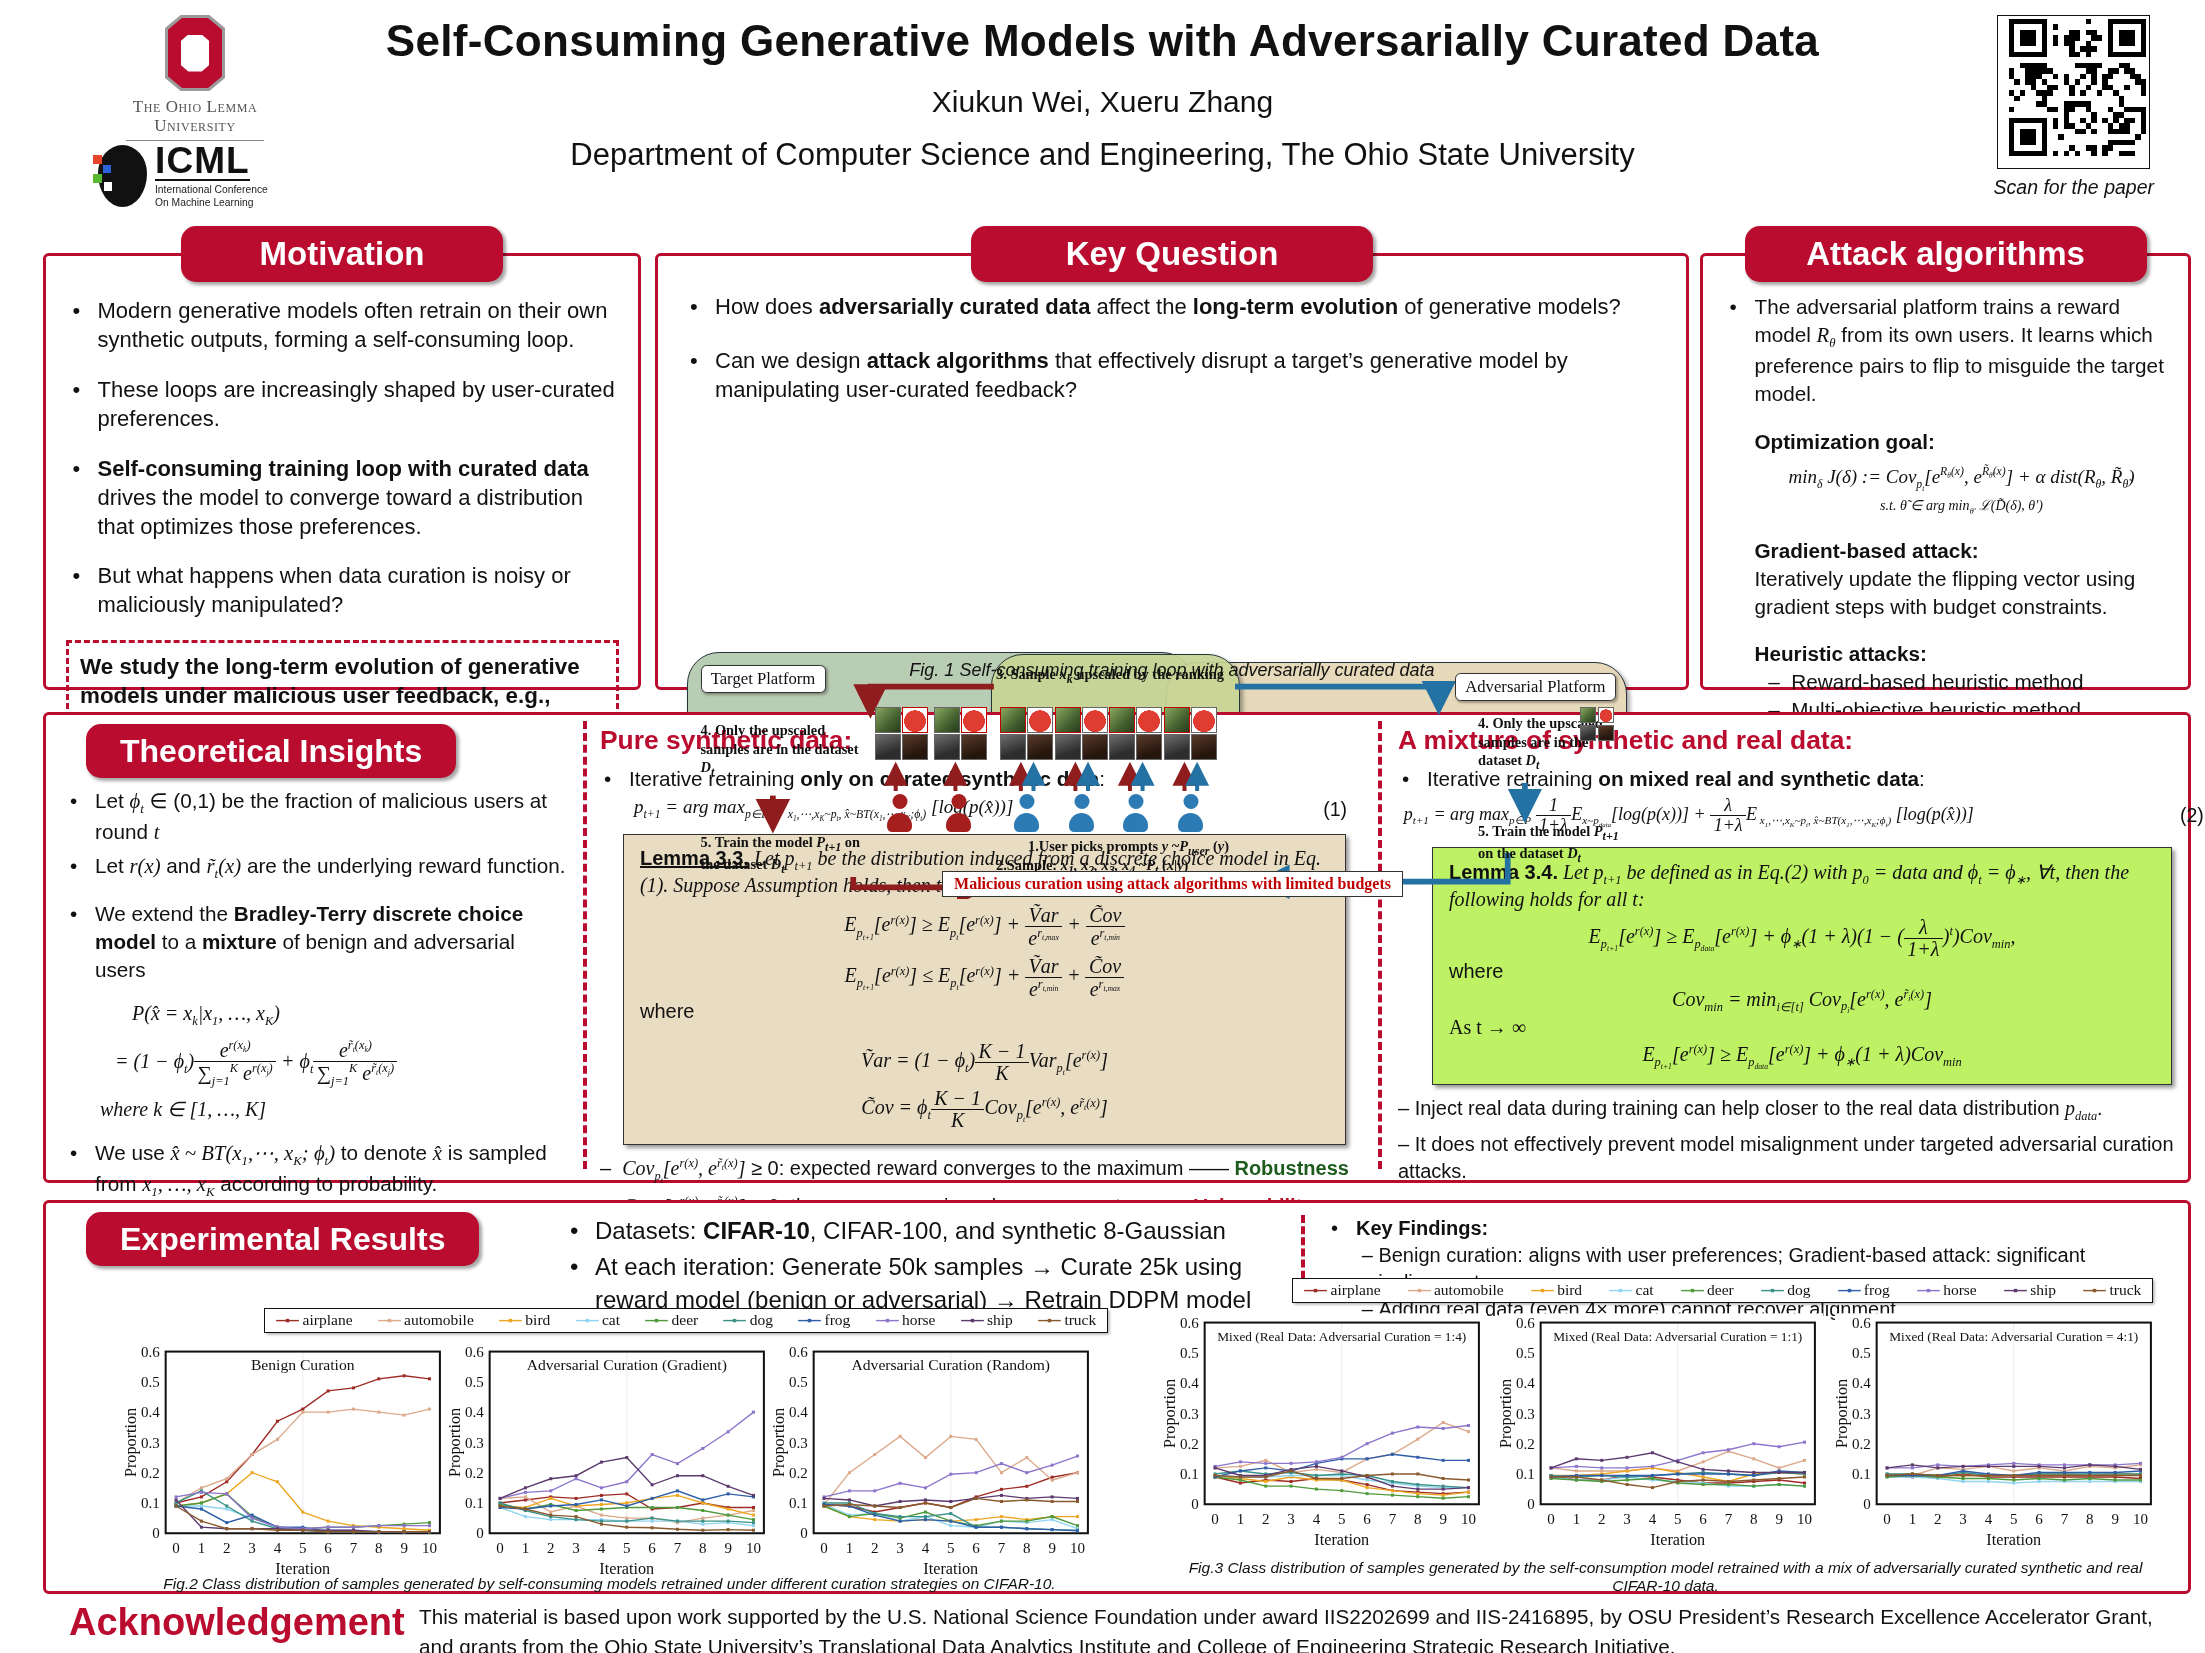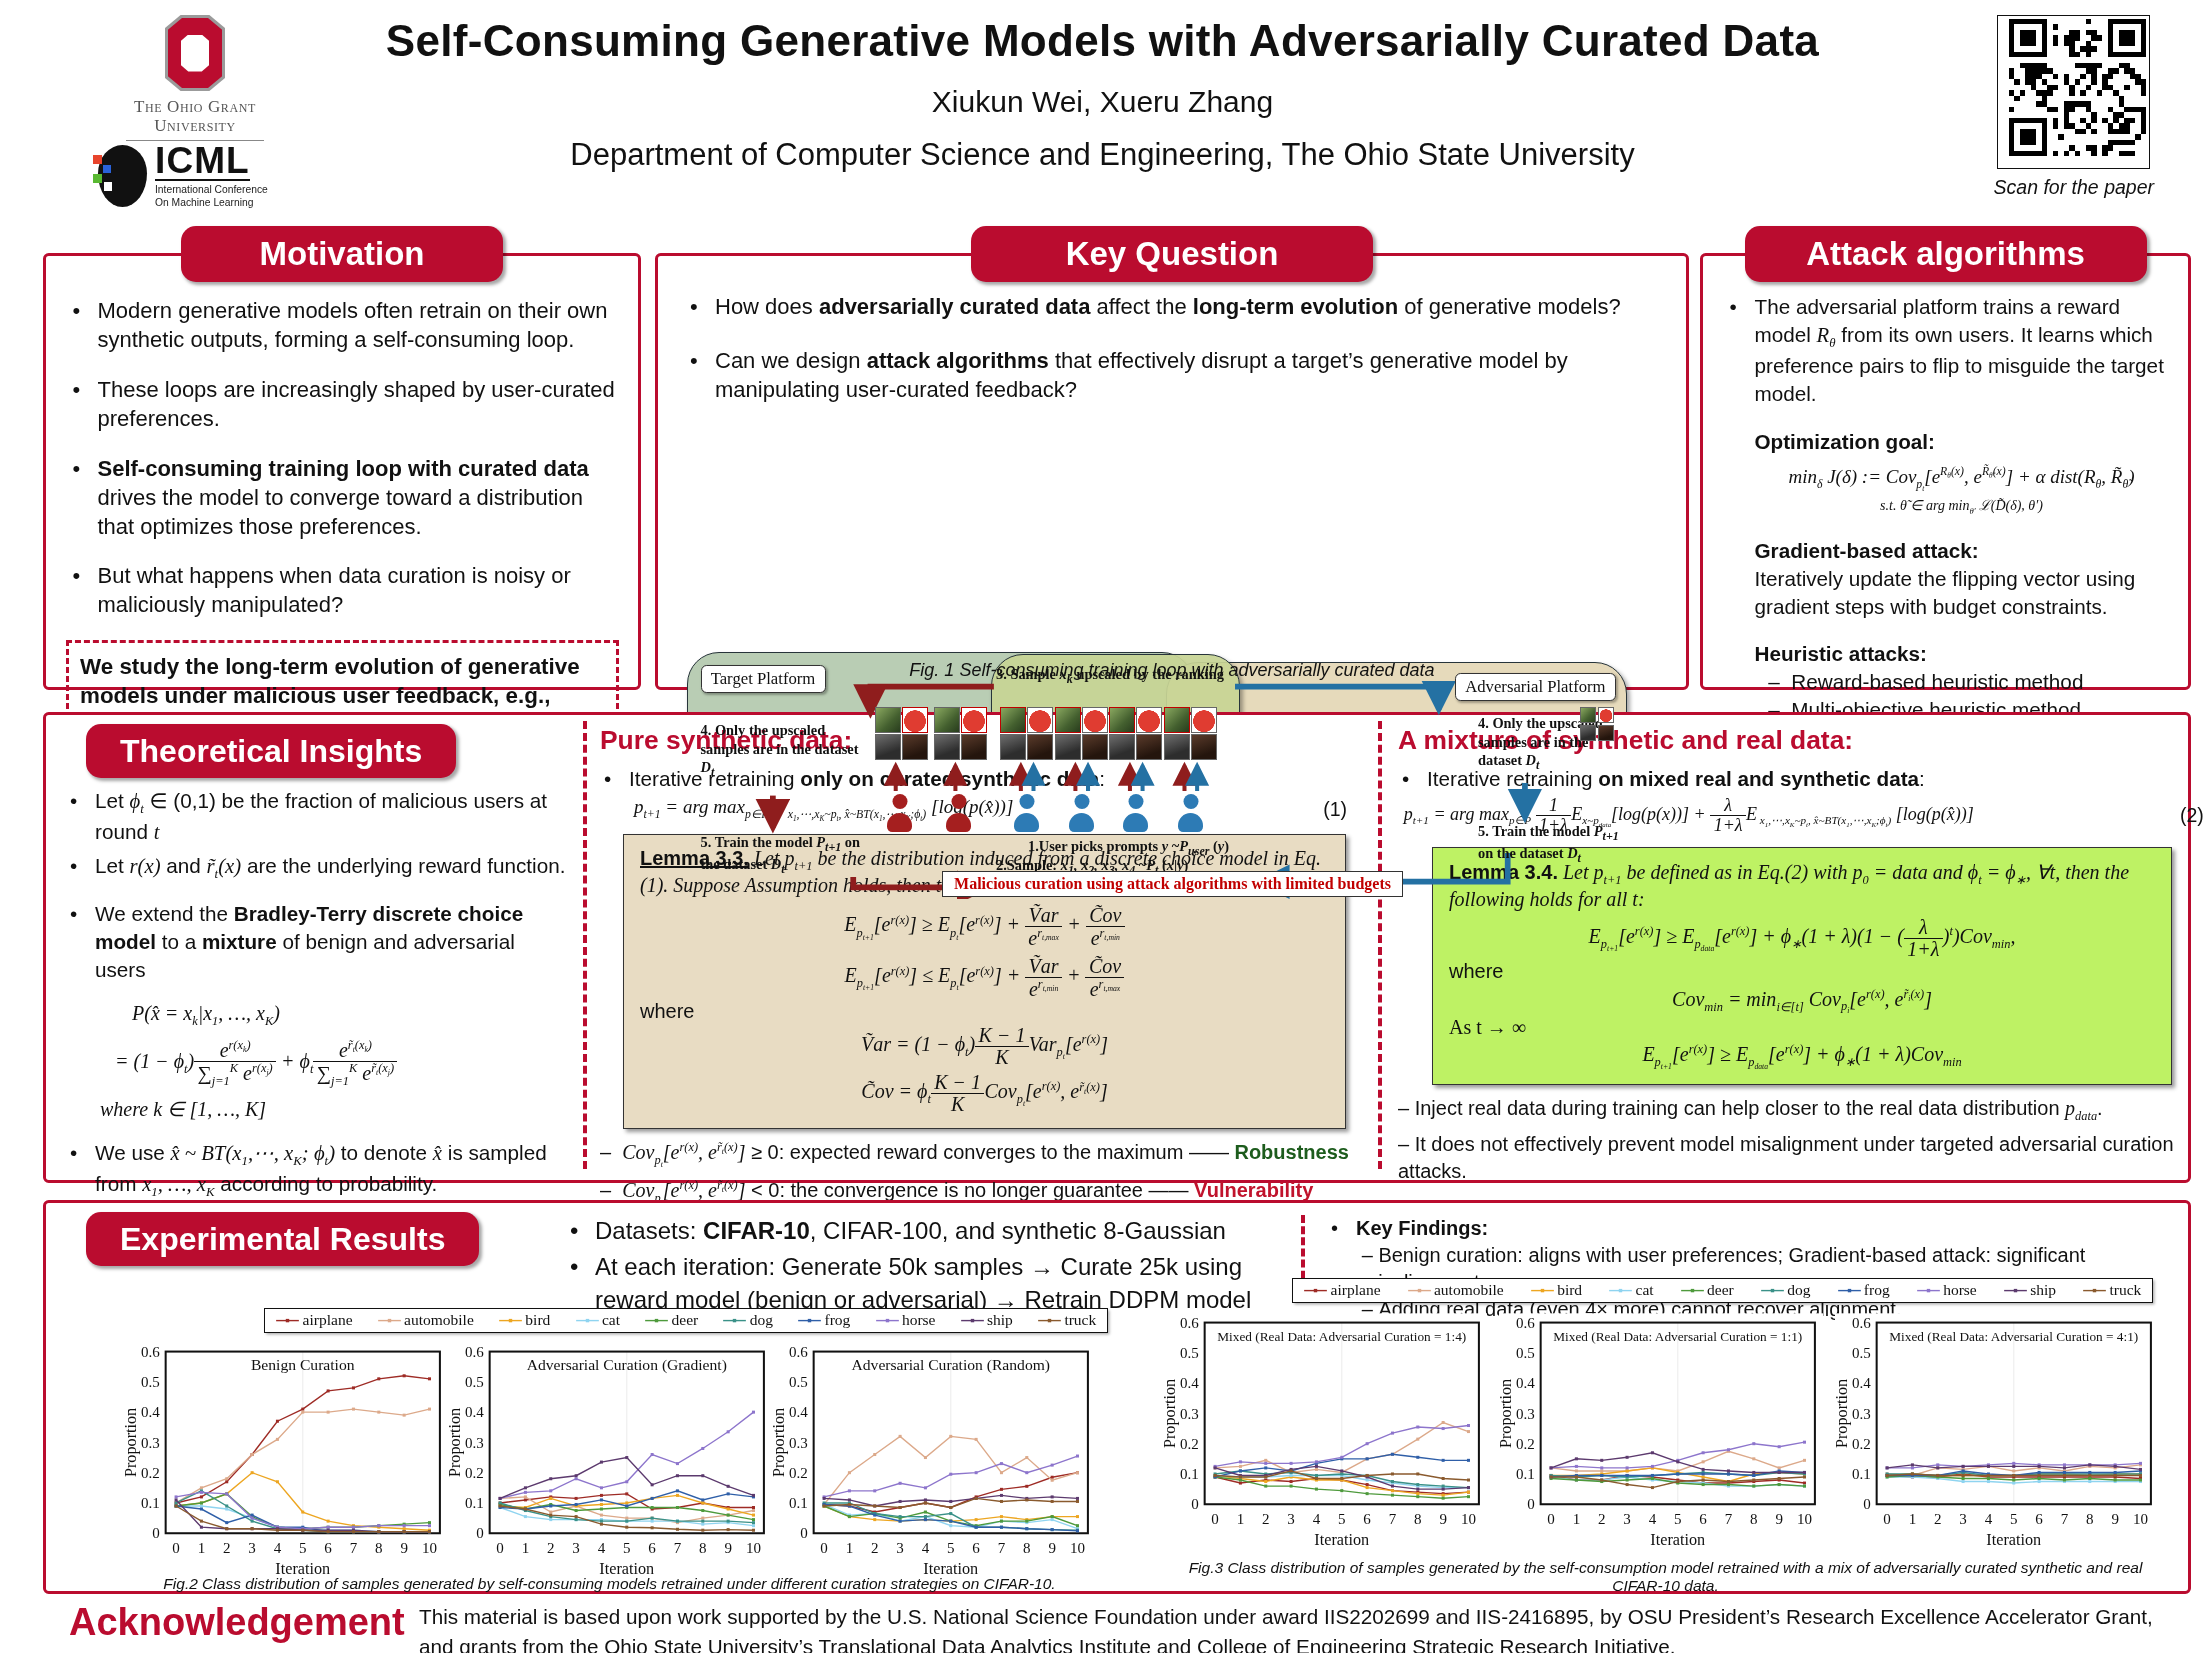--- a/index.html
+++ b/index.html
@@ -86,21 +86,21 @@
 <body>
 
 <div class="poster">
 
   <div class="osu-logo">
     <div class="block-o">
         <div class="o-red"></div>
         <div class="o-hole"></div>
       </div>
     <div class="osu-text">
-      <div>The Ohio Grant</div>
+      <div>The Ohio Lemma</div>
       <div>University</div>
     </div>
     <div class="osu-rule"></div>
   </div>
 
   <div class="icml-logo">
     <div class="icml-mark">
       <i style="left:-4.6px;top:10.3px;background:#e8442c;"></i>
       <i style="left:4.6px;top:19.5px;background:#2a62d9;"></i>
       <i style="left:-4.6px;top:29px;background:#59b932;"></i>
@@ -551,21 +551,21 @@
       </ul>
       <div class="eqrow" style="margin:5.7px 0 10.3px 34px;">
         <span class="math" style="font-size:19px;">p<sub>t+1</sub> = arg max<sub>p∈P</sub> E<sub> x<sub>1</sub>,⋯,x<sub>K</sub>~p<sub>t</sub>,  x̂~BT(x<sub>1</sub>,⋯,x<sub>K</sub>;ϕ<sub>t</sub>)</sub> [log(p(x̂))]</span>
         <span class="eqno" style="font-size:19.5px;margin-right:17px;">(1)</span>
       </div>
       <div class="lemma lemma-tan" style="width:689px;margin-left:23px;">
         <span style="font-weight:bold;text-decoration:underline;">Lemma 3.3.</span><span class="math"> Let p<sub>t+1</sub> be the distribution induced from a discrete choice model in Eq.(1). Suppose Assumption holds, then the following holds:</span>
         <div class="math" style="text-align:center;margin-top:8px;">E<sub>p<sub>t+1</sub></sub>[e<sup>r(x)</sup>] ≥ E<sub>p<sub>t</sub></sub>[e<sup>r(x)</sup>] + <span class="frac"><span class="num">Ṽar</span><span class="den">e<sup>r<sub>t,max</sub></sup></span></span> + <span class="frac"><span class="num">C̃ov</span><span class="den">e<sup>r<sub>t,min</sub></sup></span></span></div>
         <div class="math" style="text-align:center;margin-top:6.9px;">E<sub>p<sub>t+1</sub></sub>[e<sup>r(x)</sup>] ≤ E<sub>p<sub>t</sub></sub>[e<sup>r(x)</sup>] + <span class="frac"><span class="num">Ṽar</span><span class="den">e<sup>r<sub>t,min</sub></sup></span></span> + <span class="frac"><span class="num">C̃ov</span><span class="den">e<sup>r<sub>t,max</sub></sup></span></span></div>
         <div>where</div>
-        <div class="math" style="text-align:center;margin-top:2px;">Ṽar = (1 − ϕ<sub>t</sub>)<span class="frac"><span class="num">K − 1</span><span class="den">K</span></span>Var<sub>p<sub>t</sub></sub>[e<sup>r(x)</sup>]</div>
+        <div class="math" style="text-align:center;margin-top:18px;">Ṽar = (1 − ϕ<sub>t</sub>)<span class="frac"><span class="num">K − 1</span><span class="den">K</span></span>Var<sub>p<sub>t</sub></sub>[e<sup>r(x)</sup>]</div>
         <div class="math" style="text-align:center;margin-top:4.6px;">C̃ov = ϕ<sub>t</sub><span class="frac"><span class="num">K − 1</span><span class="den">K</span></span>Cov<sub>p<sub>t</sub></sub>[e<sup>r(x)</sup>, e<sup>r̃<sub>t</sub>(x)</sup>]</div>
       </div>
       <div class="dash-note" style="margin-top:10.3px;">–&nbsp; <span class="math">Cov<sub>p<sub>t</sub></sub>[e<sup>r(x)</sup>, e<sup>r̃<sub>t</sub>(x)</sup>]</span> ≥ 0: expected reward converges to the maximum —— <span class="rob">Robustness</span></div>
       <div class="dash-note">–&nbsp; <span class="math">Cov<sub>p<sub>t</sub></sub>[e<sup>r(x)</sup>, e<sup>r̃<sub>t</sub>(x)</sup>]</span> &lt; 0: the convergence is no longer guarantee —— <span class="vul">Vulnerability</span></div>
     </div>
 
     <div style="position:absolute;left:1352px;top:10.3px;width:815px;">
       <div class="col-head">A mixture of synthetic and real data:</div>
       <ul class="dot" style="padding-left:29px;font-size:20.7px;">
         <li>Iterative retraining <b>on mixed real and synthetic data</b>:</li>

